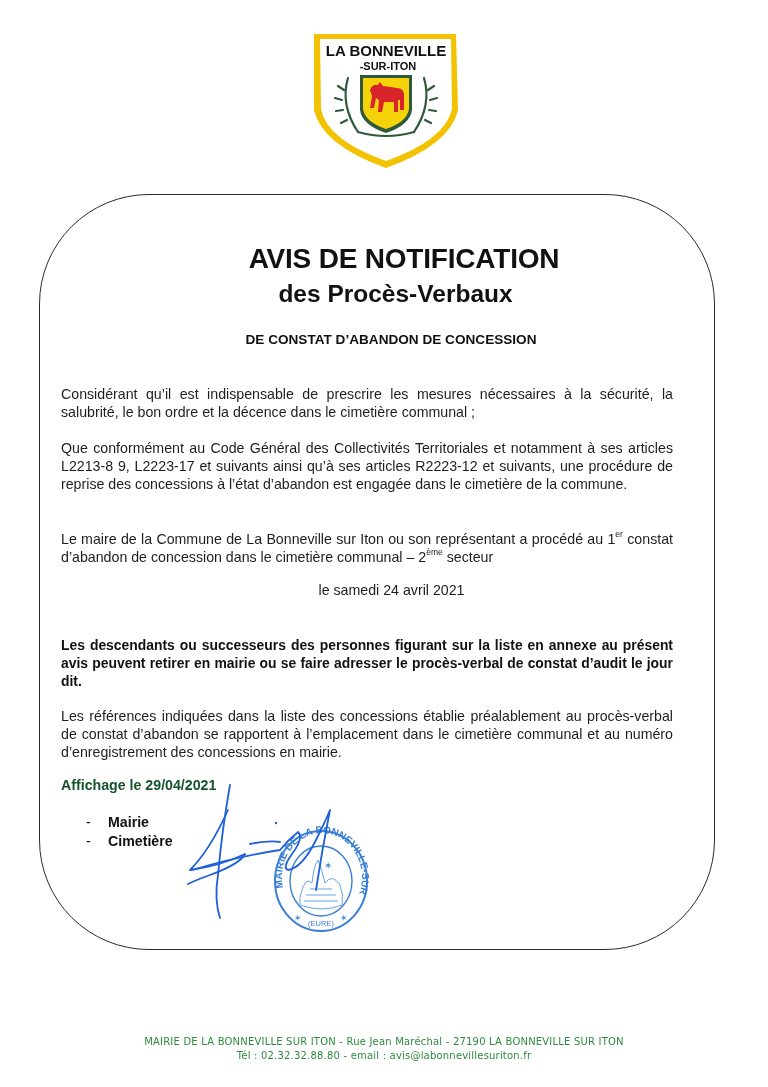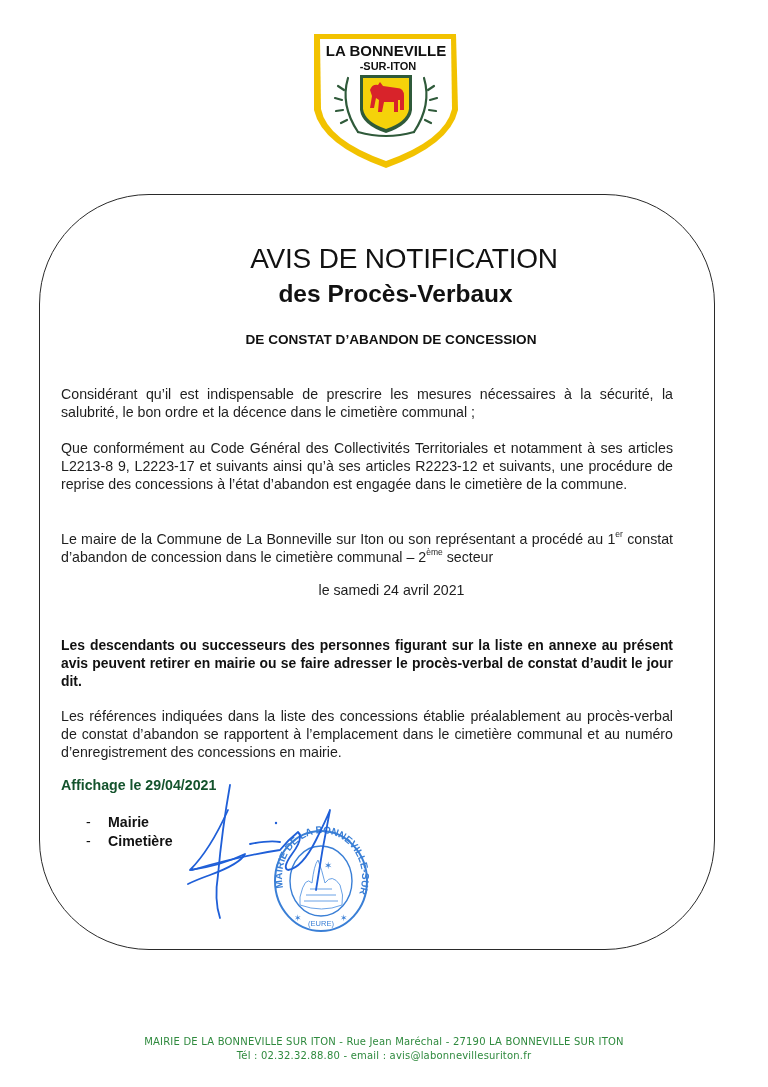--- a/index.html
+++ b/index.html
@@ -8,21 +8,21 @@
 
     .crest { position: absolute; left: 300px; top: 20px; width: 172px; height: 150px; }
 
     .frame {
       position: absolute; left: 39px; top: 194px; width: 676px; height: 756px;
       border: 1.3px solid #2a2a2a; border-radius: 110px / 110px;
     }
 
     .title1 {
       position: absolute; left: 0; width: 768px; top: 243px; text-align: center;
-      font-weight: normal; font-size: 28px; letter-spacing: -0.2px; color: #111; padding-left: 40px;
+      font-weight: bold; font-size: 28px; letter-spacing: -0.2px; color: #111; padding-left: 40px;
     }
     .title2 {
       position: absolute; left: 0; width: 768px; top: 280px; text-align: center;
       font-weight: bold; font-size: 24.5px; color: #111; padding-left: 23px;
     }
     .subtitle {
       position: absolute; left: 0; width: 768px; top: 332px; text-align: center;
       font-weight: bold; font-size: 13.6px; color: #111; padding-left: 14px;
     }
 

